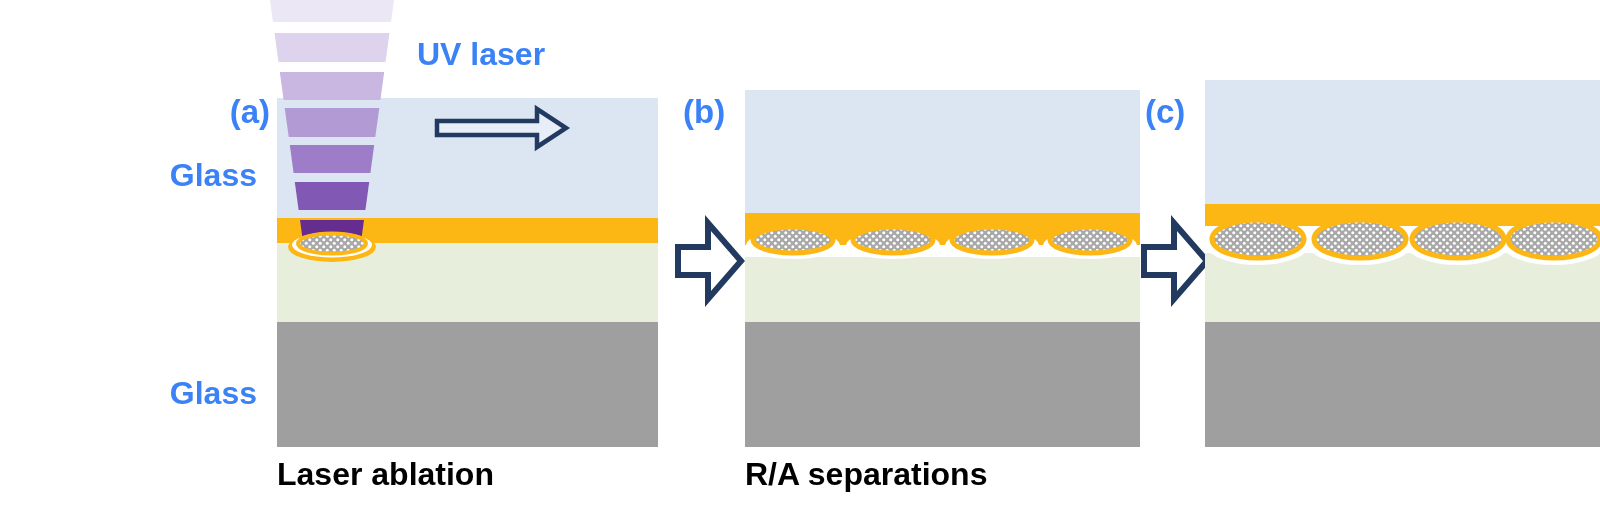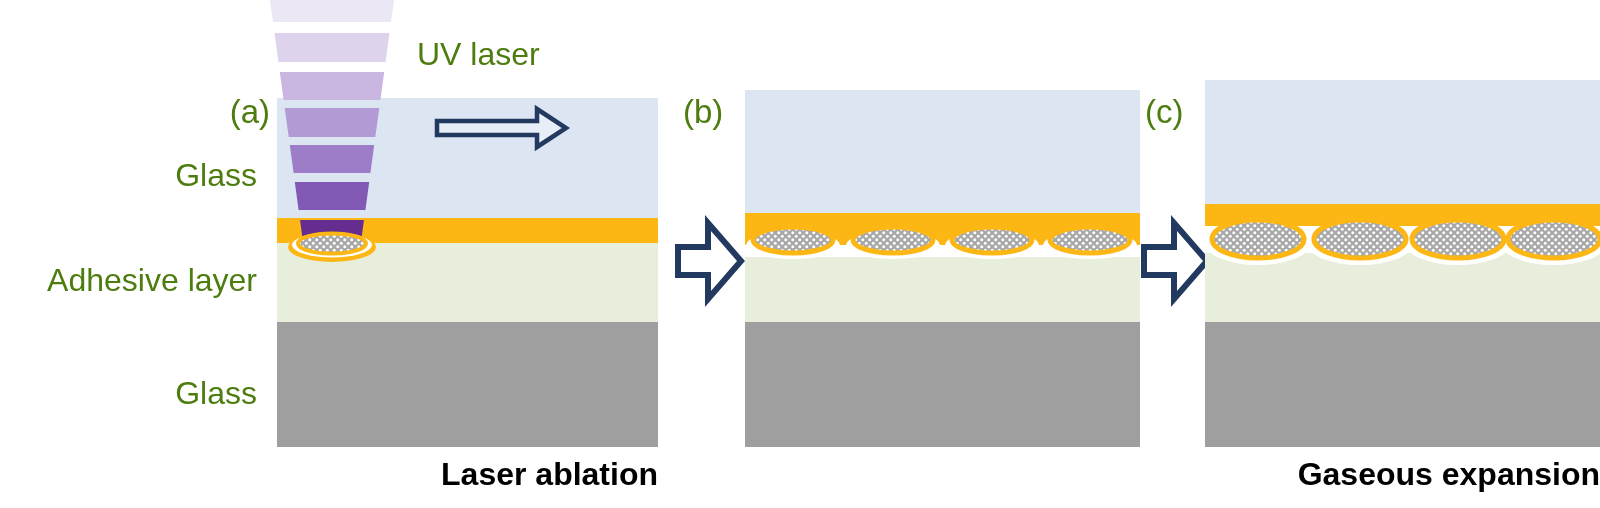--- a/index.html
+++ b/index.html
@@ -6,34 +6,34 @@
   .fig{
     position:relative;
     width:1600px;height:508px;
     background:#ffffff;
     font-family:"Liberation Sans", sans-serif;
     overflow:hidden;
   }
   .fig svg{position:absolute;left:0;top:0;}
   .lbl{
     position:absolute;
-    color:#4d7c0f;
-    font-weight:400;
+    color:#3b82f6;
+    font-weight:700;
     font-size:32px;
     line-height:1.1;
     white-space:nowrap;
   }
   .lbl.right{text-align:center;}
   .panel-letter{font-size:33px;}
   .caption{
     position:absolute;
     color:#000;
     font-weight:700;
     font-size:32px;
-    text-align:right;
+    text-align:left;
     white-space:nowrap;
   }
 </style>
 </head>
 <body>
 
 <div class="fig">
 
   <svg width="1600" height="508" viewBox="0 0 1600 508">
     <defs>
@@ -110,19 +110,18 @@
     </g>
   </svg>
 
   <div class="lbl panel-letter" style="top:94px; right:1330px;">(a)</div>
   <div class="lbl panel-letter" style="top:94px; left:683px;">(b)</div>
   <div class="lbl panel-letter" style="top:94px; left:1145px;">(c)</div>
 
   <div class="lbl" style="top:37px; left:417px;">UV laser</div>
 
   <div class="lbl right" style="top:158px; right:1343px;">Glass</div>
-  <div class="lbl right" style="top:263px; right:1343px;">Adhesive layer</div>
   <div class="lbl right" style="top:376px; right:1343px;">Glass</div>
 
   <div class="caption" style="top:456px; left:277px;  width:381px;">Laser ablation</div>
-  <div class="caption" style="top:456px; left:1205px; width:395px;">Gaseous expansion</div>
+  <div class="caption" style="top:456px; left:745px;  width:395px;">R/A separations</div>
 
 </div>
 
 </body></html>

